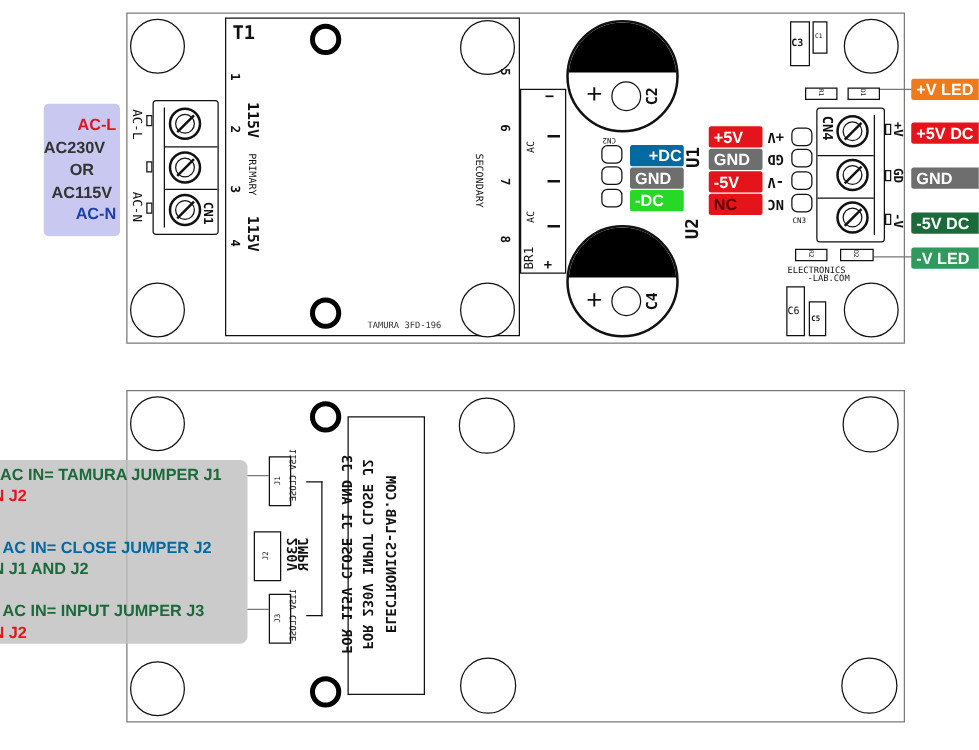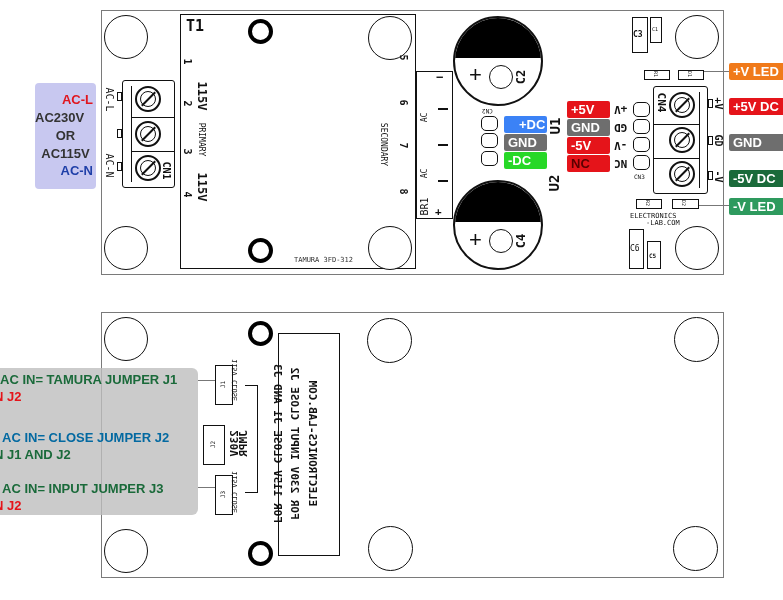--- a/index.html
+++ b/index.html
@@ -44,21 +44,21 @@
 <div class="silk rot90" style="left:185px;top:135px;font-size:8px;">PRIMARY</div>
 <div class="silk rot90" style="left:184px;top:146px;font-size:10px;font-weight:bold;">3</div>
 <div class="silk rot90" style="left:188px;top:180px;font-size:12px;font-weight:bold;">115V</div>
 <div class="silk rot90" style="left:184px;top:189px;font-size:10px;font-weight:bold;">4</div>
 
 <div class="silk rot90" style="left:400px;top:52px;font-size:10px;font-weight:bold;">5</div>
 <div class="silk rot90" style="left:400px;top:97px;font-size:10px;font-weight:bold;">6</div>
 <div class="silk rot90" style="left:362px;top:140px;font-size:8px;">SECONDARY</div>
 <div class="silk rot90" style="left:400px;top:140px;font-size:10px;font-weight:bold;">7</div>
 <div class="silk rot90" style="left:400px;top:186px;font-size:10px;font-weight:bold;">8</div>
-<div class="silk" style="left:294px;top:256px;font-size:7px;color:#333;">TAMURA  3FD-312</div>
+<div class="silk" style="left:294px;top:256px;font-size:7px;color:#333;">TAMURA  3FD-196</div>
 
 <div class="abs" style="left:35px;top:83px;width:61px;height:106px;background:#c8c8f0;border-radius:4px;"></div>
 <div class="abs" style="left:35px;top:92px;width:58px;text-align:right;font-weight:bold;font-size:13px;color:#e0161e;">AC-L</div>
 <div class="abs" style="left:35px;top:110px;width:37px;text-align:center;font-weight:bold;font-size:13px;color:#333;">AC230V</div>
 <div class="abs" style="left:35px;top:128px;width:61px;text-align:center;font-weight:bold;font-size:13px;color:#333;">OR</div>
 <div class="abs" style="left:35px;top:146px;width:61px;text-align:center;font-weight:bold;font-size:13px;color:#333;">AC115V</div>
 <div class="abs" style="left:35px;top:163px;width:58px;text-align:right;font-weight:bold;font-size:13px;color:#1f3fa8;">AC-N</div>
 
 <div class="box" style="left:122px;top:80px;width:53px;height:108px;border-radius:3px;"></div>
 <div class="abs" style="left:132px;top:117px;width:42px;height:1px;background:#111;"></div>
@@ -95,21 +95,21 @@
   <div class="abs" style="left:0;top:0;width:100%;height:46%;background:#000;"></div>
 </div>
 <div class="abs" style="left:469px;top:229px;font-size:22px;line-height:22px;color:#111;">+</div>
 <div class="hole" style="left:489px;top:229px;width:24px;height:24px;"></div>
 <div class="silk rot-90" style="left:514px;top:234px;font-size:12px;font-weight:bold;">C4</div>
 
 <div class="silk rot180" style="left:482px;top:108px;font-size:6px;">CN2</div>
 <div class="pin" style="left:481px;top:116px;"></div>
 <div class="pin" style="left:481px;top:133px;"></div>
 <div class="pin" style="left:481px;top:151px;"></div>
-<div class="tag" style="left:504px;top:116px;width:43px;background:#3b82f6;padding-left:15px;">+DC</div>
+<div class="tag" style="left:504px;top:116px;width:43px;background:#0369a1;padding-left:15px;">+DC</div>
 <div class="tag" style="left:504px;top:134px;width:43px;background:#6e6e6e;">GND</div>
 <div class="tag" style="left:504px;top:152px;width:43px;background:#27d827;">-DC</div>
 
 <div class="silk rot-90" style="left:547px;top:118px;font-size:14px;font-weight:bold;">U1</div>
 <div class="silk rot-90" style="left:546px;top:175px;font-size:14px;font-weight:bold;">U2</div>
 
 <div class="tag" style="left:567px;top:101px;width:43px;background:#e5141a;">+5V</div>
 <div class="tag" style="left:567px;top:119px;width:43px;background:#6e6e6e;">GND</div>
 <div class="tag" style="left:567px;top:137px;width:43px;background:#e5141a;">-5V</div>
 <div class="tag" style="left:567px;top:155px;width:43px;background:#e5141a;color:#5a0000;">NC</div>

